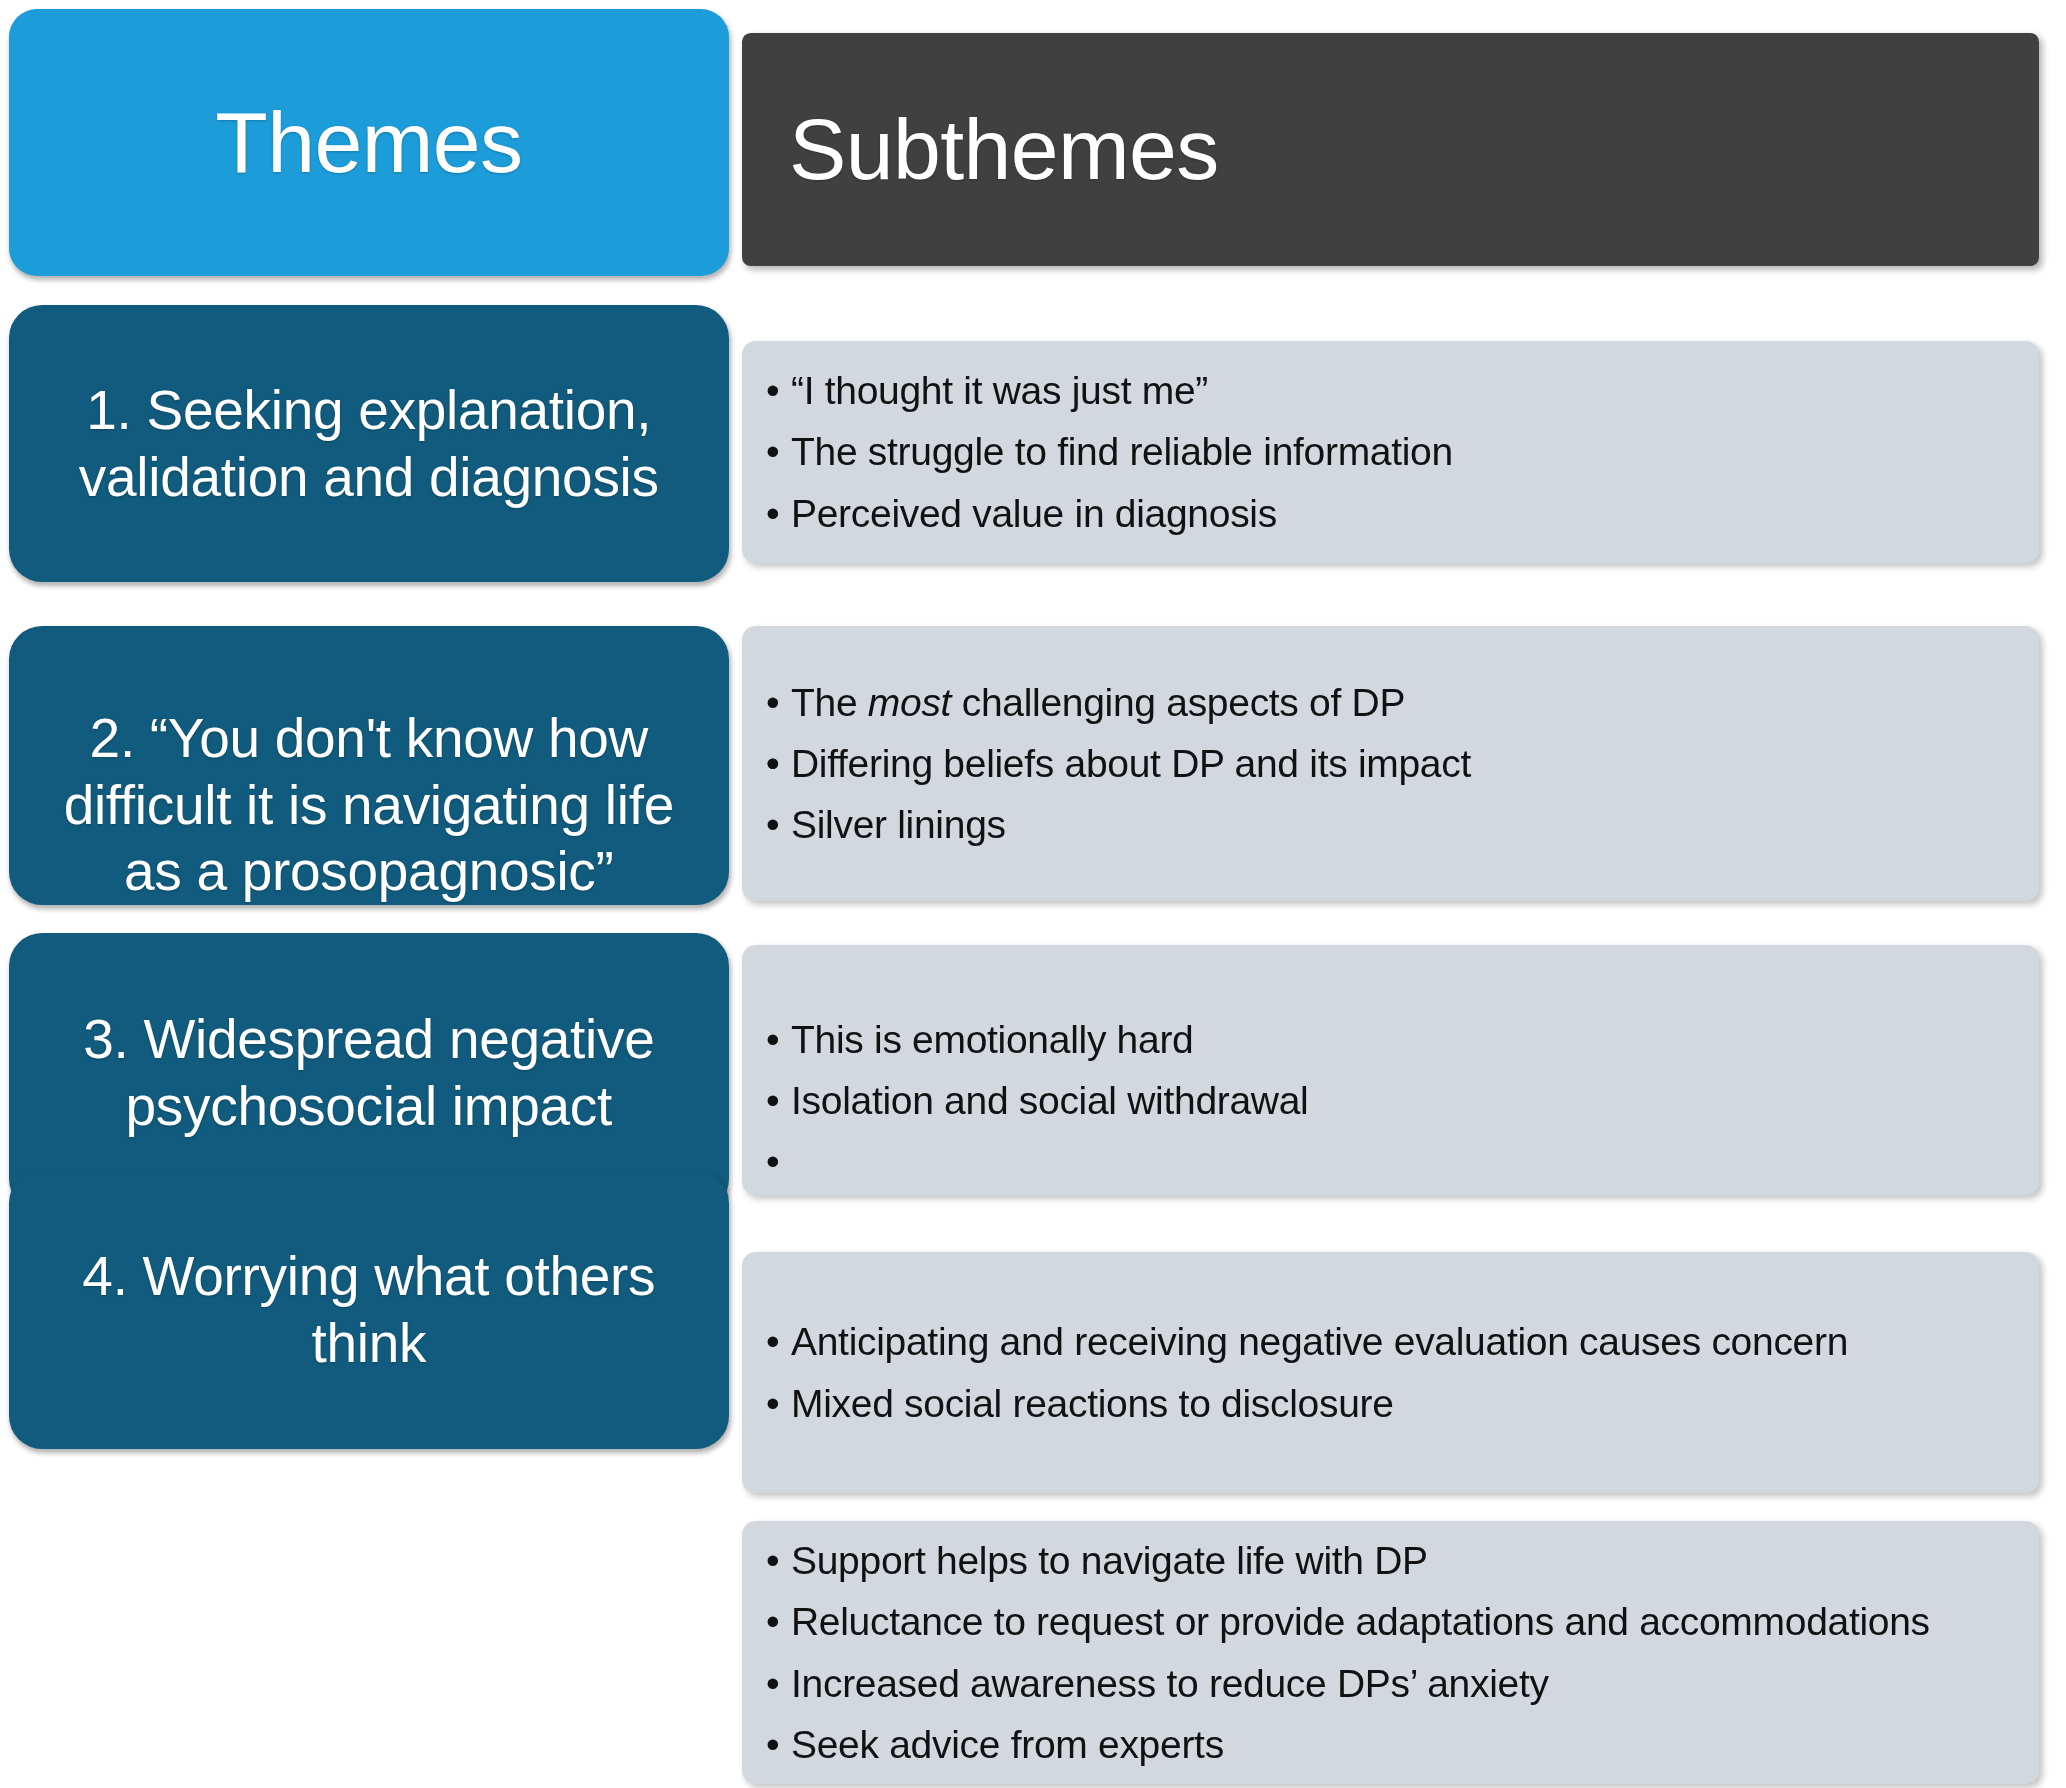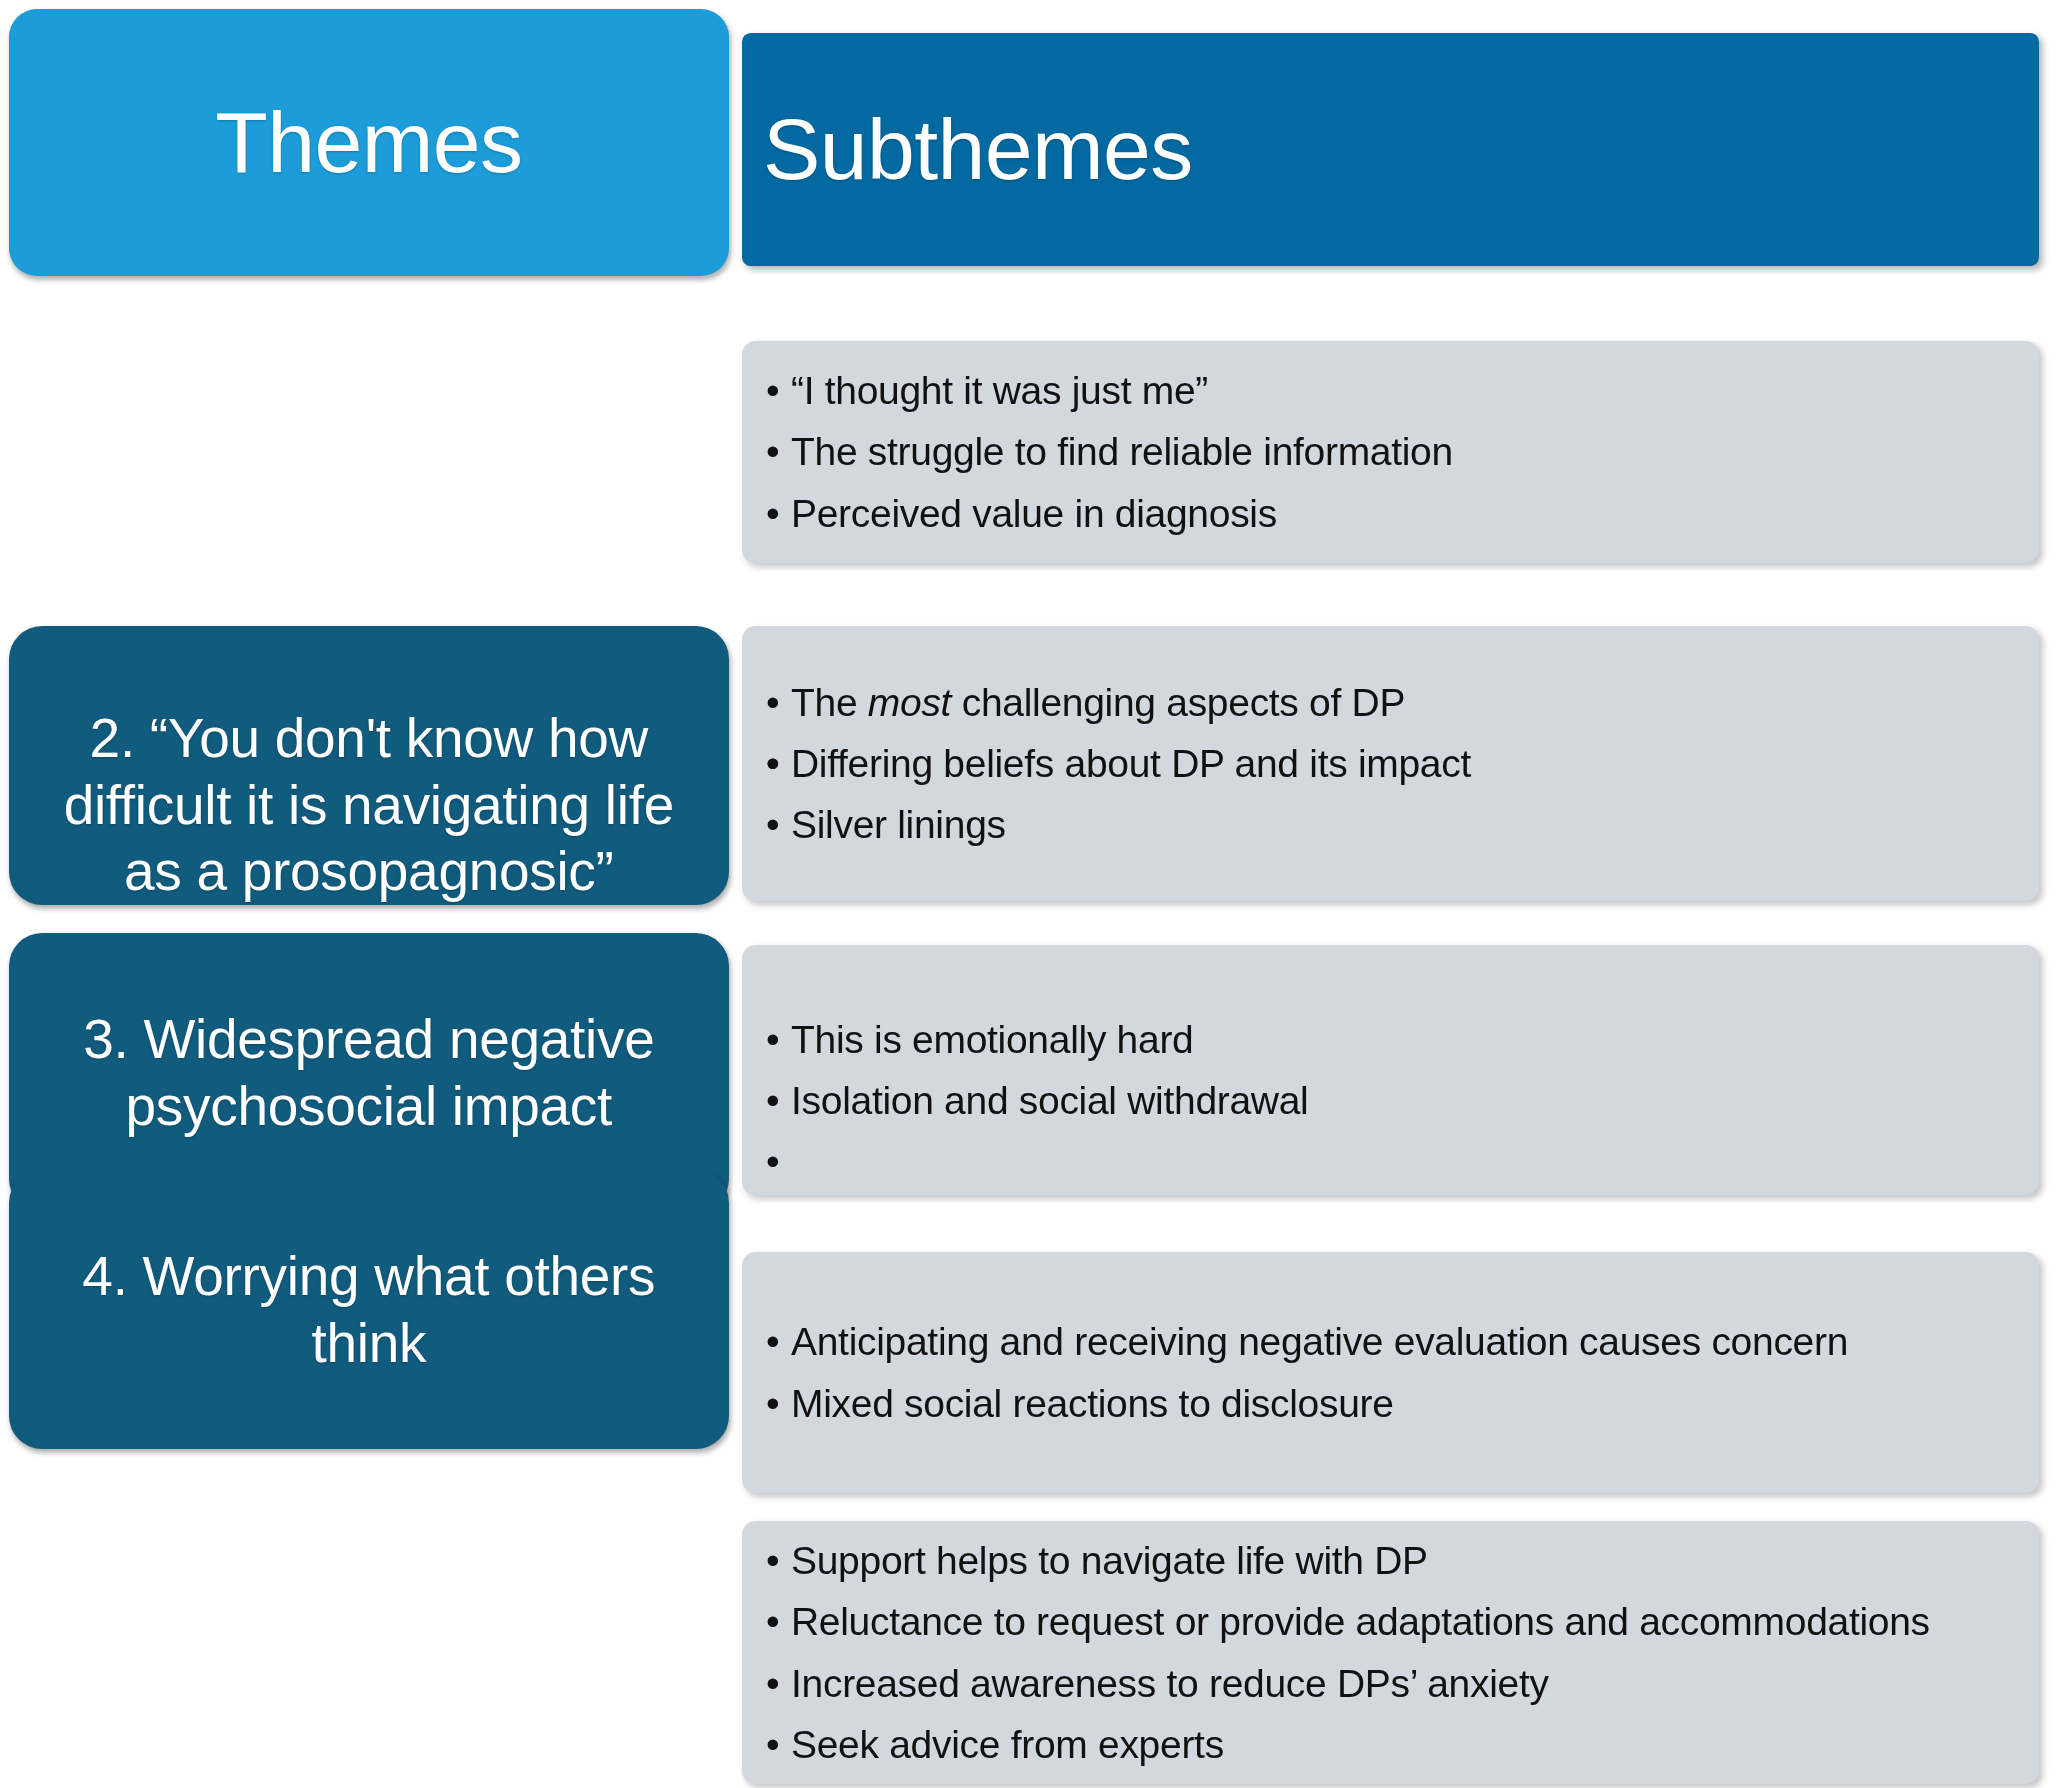--- a/index.html
+++ b/index.html
@@ -48,26 +48,26 @@
     font-size: 86px;
     line-height: 1.05;
     font-weight: 400;
     letter-spacing: -0.6px;
     text-shadow: 0 1.3px 2.5px rgba(0,0,0,0.22);
   }
 
   .header-sub {
     top: 33px;
     height: 233px;
-    background: #0369a1;
+    background: #404040;
     border-radius: 8.8px;
     display: flex;
     align-items: center;
     justify-content: flex-start;
-    padding-left: 21px;
+    padding-left: 47px;
     box-shadow: 3.1px 3.8px 6.3px rgba(0,0,0,0.28);
   }
   .header-sub .htxt {
     color: #ffffff;
     font-size: 86px;
     line-height: 1.05;
     font-weight: 400;
     letter-spacing: -0.6px;
     text-shadow: 0 1.3px 2.5px rgba(0,0,0,0.22);
   }
@@ -148,20 +148,23 @@
 <div class="canvas">
 
   <div class="row-box theme-col header-theme">
     <span class="htxt">Themes</span>
   </div>
 
   <div class="row-box sub-col header-sub">
     <span class="htxt">Subthemes</span>
   </div>
 
+  <div class="row-box theme-col theme-box r1-theme">
+    <span class="ttxt">1. Seeking explanation, validation and diagnosis</span>
+  </div>
   <div class="row-box sub-col sub-box r1-sub">
     <ul>
       <li>
         <span class="bullet">•</span>
         <span>“I thought it was just me”</span>
       </li>
       <li>
         <span class="bullet">•</span>
         <span>The struggle to find reliable information</span>
       </li>

